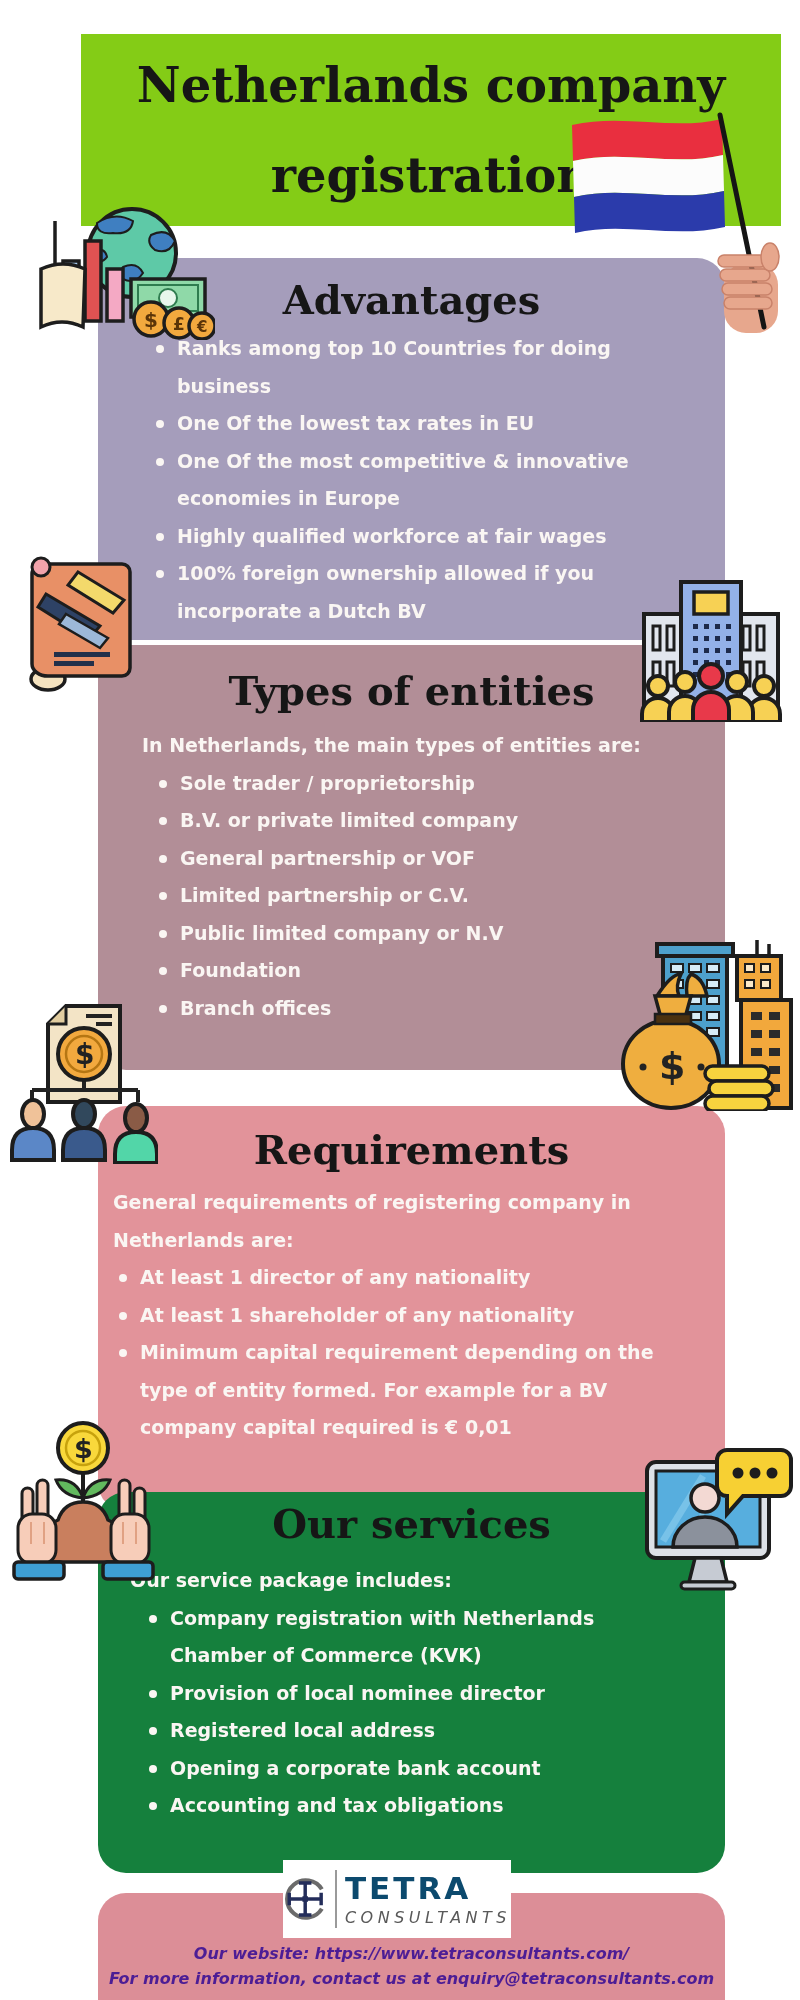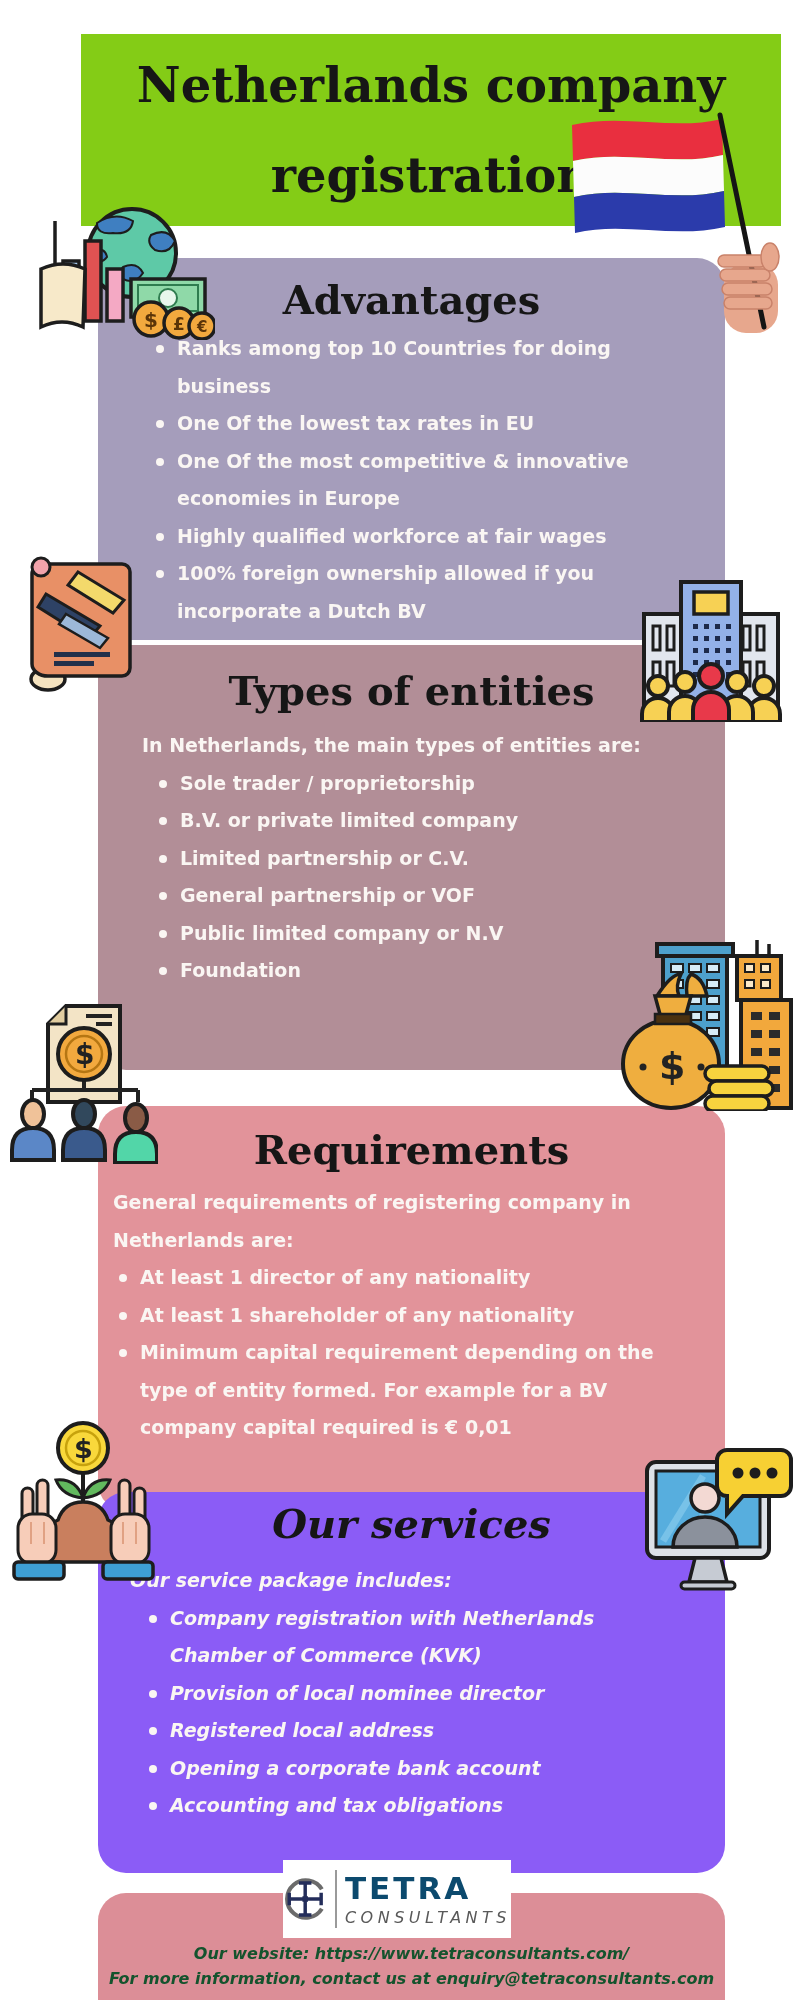--- a/index.html
+++ b/index.html
@@ -13,21 +13,21 @@
   .title-panel h1 { font-family:"DejaVu Serif","Liberation Serif",serif; font-weight:700;
                     color:#161616; font-size:48px; text-align:center; padding-top:6px; }
   .title-panel h1 div { line-height:90px; }
 
   .panel { position:absolute; left:98px; width:627px; border-radius:28px; z-index:1; }
   .panel h2 { font-family:"DejaVu Serif","Liberation Serif",serif; font-weight:700;
               font-size:40px; line-height:48px; color:#161616; text-align:center; }
   #advantages   { top:258px;  height:382px; background:#a59dbb; }
   #types        { top:645px;  height:425px; background:#b28e97; }
   #requirements { top:1075px; height:405px; background:#e2939a;margin-top:31px; }
-  #services     { top:1492px; height:381px; background:#8b5cf6;font-style:italic; }
+  #services     { top:1492px; height:381px; background:#15803d; }
   #advantages h2   { margin-top:18px; }
   #types h2        { margin-top:22px; }
   #requirements h2 { margin-top:20px; }
   #services h2     { margin-top:8px; }
 
   .intro, li { color:#faf6f3; font-weight:700; font-size:19px; line-height:37.5px; }
   #types .intro        { margin-top:12px; padding-left:44px; }
   #requirements .intro { margin-top:10px; padding-left:15px; padding-right:4px; }
   #services .intro     { margin-top:14px; padding-left:32px; }
 
@@ -53,21 +53,21 @@
   .logo-box { position:absolute; left:283px; top:1860px; width:228px; height:78px;
               background:#ffffff; z-index:3; display:flex; align-items:center;
               justify-content:center; gap:8px; }
   .logo-divider { width:2px; height:58px; background:#9a9a9a; }
   .logo-text { display:flex; flex-direction:column; }
   .logo-brand { font-size:31px; font-weight:700; letter-spacing:3px; color:#0c4a6e; line-height:32px; }
   .logo-sub   { font-size:16px; font-weight:400; letter-spacing:4.5px; color:#595959; margin-top:4px;font-style:italic; }
 
   #footer { top:1893px; height:107px; background:#dc8e97; border-radius:28px 28px 0 0; }
   .footer-lines { margin-top:48px; text-align:center; }
-  .footer-lines p { font-style:italic; font-weight:700; font-size:16px; line-height:25px; color:#14532d; }
+  .footer-lines p { font-style:italic; font-weight:700; font-size:16px; line-height:25px; color:#4c1d95; }
 </style>
 </head>
 <body>
 
 <div class="stage">
 
   <div class="title-panel">
     <h1>
       <div>Netherlands company</div>
       <div>registration</div>
@@ -84,24 +84,25 @@
         <li>100% foreign ownership allowed if you incorporate a Dutch BV</li>
       </ul>
   </section>
 
   <section class="panel" id="types">
     <h2>Types of entities</h2>
     <p class="intro">In Netherlands, the main types of entities are:</p>
     <ul>
         <li>Sole trader / proprietorship</li>
         <li>B.V. or private limited company</li>
+        <li>General partnership or VOF</li>
         <li>Limited partnership or C.V.</li>
-        <li>General partnership or VOF</li>
         <li>Public limited company or N.V</li>
         <li>Foundation</li>
+        <li>Branch offices</li>
       </ul>
   </section>
 
   <section class="panel" id="requirements">
     <h2>Requirements</h2>
     <p class="intro">General requirements of registering company in Netherlands are:</p>
     <ul>
         <li>At least 1 director of any nationality</li>
         <li>At least 1 shareholder of any nationality</li>
         <li>Minimum capital requirement depending on the type of entity formed. For example for a BV company capital required is € 0,01</li>

